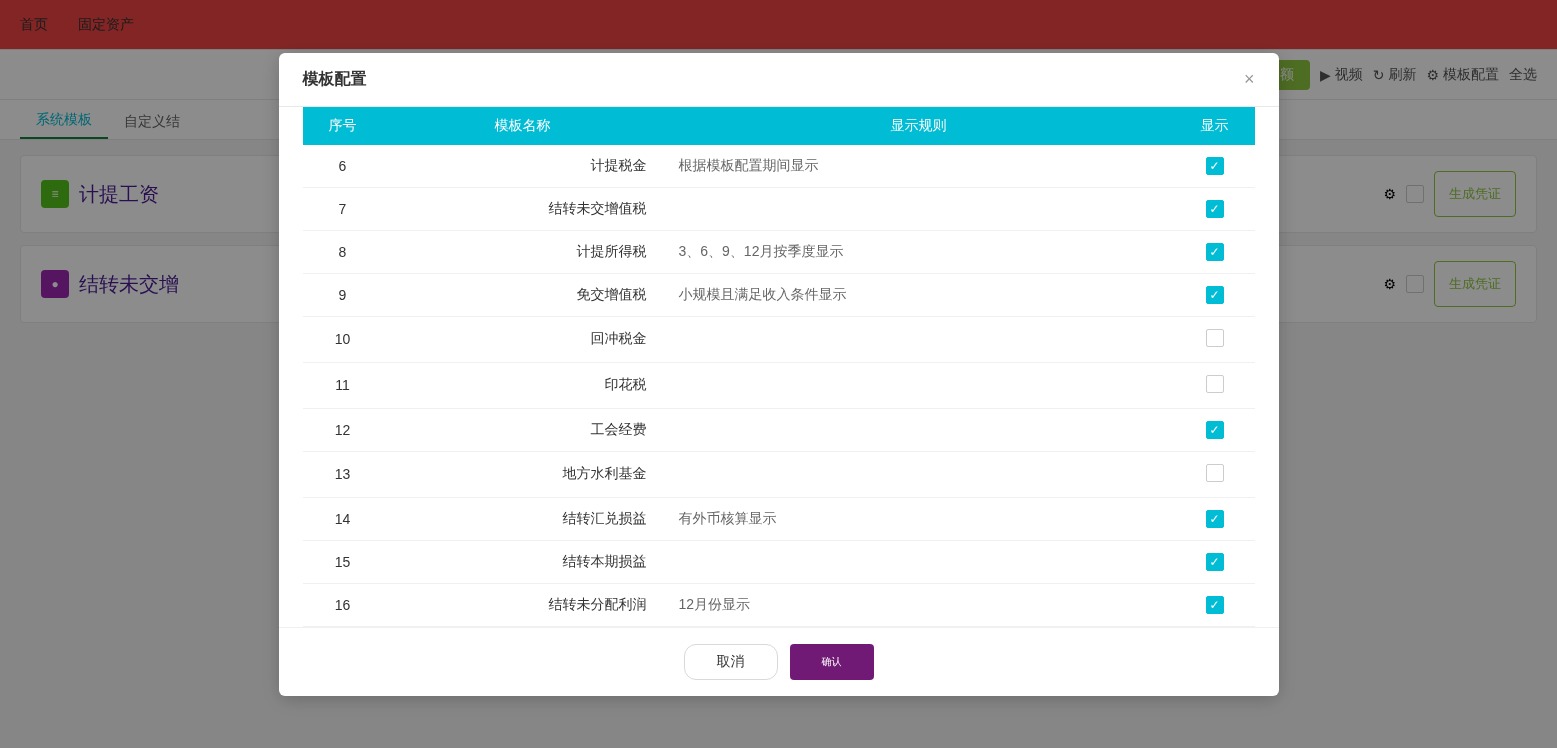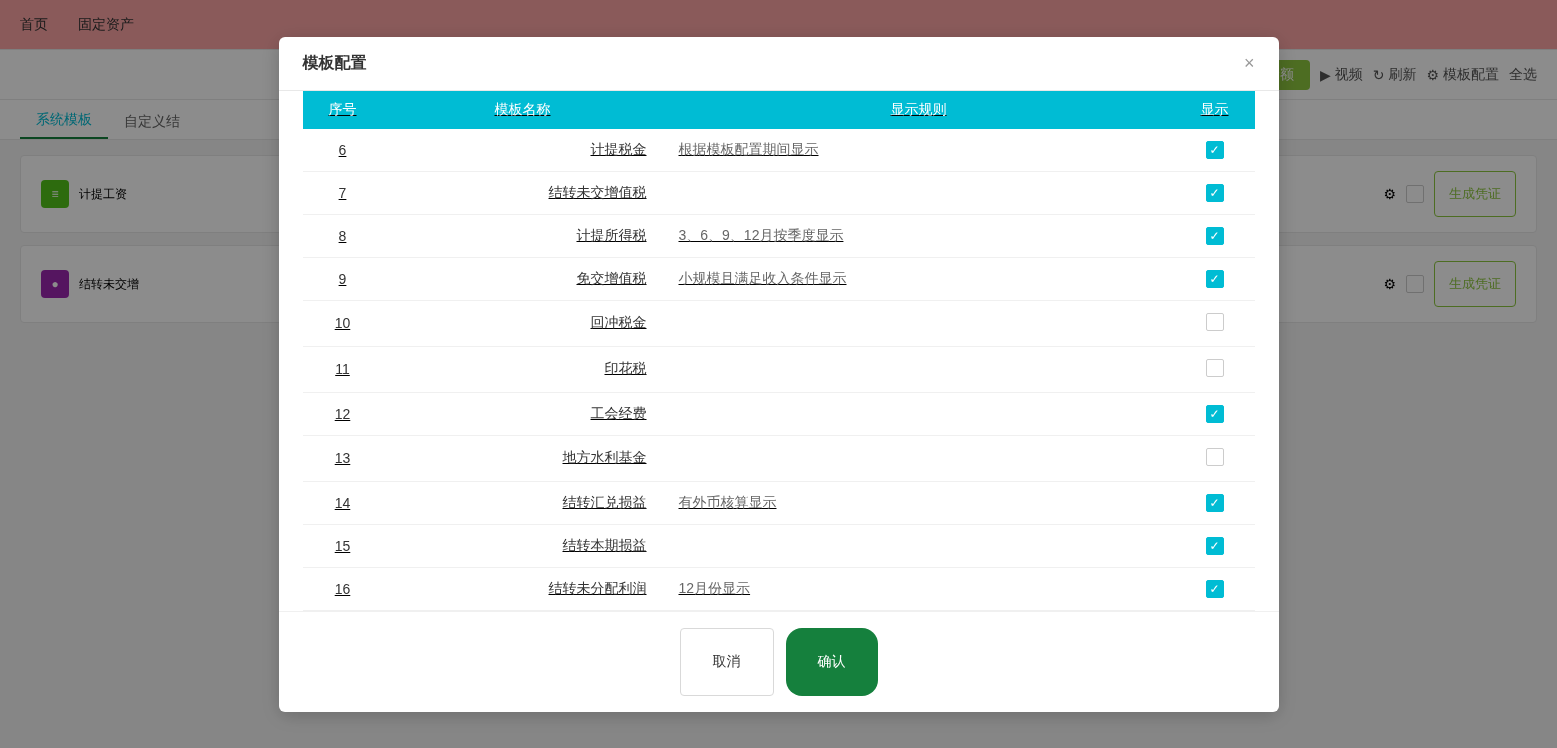--- a/index.html
+++ b/index.html
@@ -17,21 +17,21 @@
     .bg-page {
       width: 100%;
       height: 100%;
       background: #f5f5f5;
       position: absolute;
       top: 0; left: 0;
     }
 
     
     .top-nav {
-      background: #fca5a5;
+      background: #ef4444;
       height: 50px;
       display: flex;
       align-items: center;
       padding: 0 20px;
       gap: 30px;
       border-bottom: 1px solid #e8e8e8;
     }
     .nav-item {
       color: #333;
       font-size: 14px;
@@ -113,21 +113,21 @@
       height: 28px;
       border-radius: 4px;
       display: flex;
       align-items: center;
       justify-content: center;
       color: #fff;
       font-size: 12px;
     }
     .card-icon.green { background: #52c41a; }
     .card-icon.purple { background: #9c27b0; }
-    .card-title { font-size: 12px; color: #000000; }
+    .card-title { font-size: 20px; color: #4c1d95; }
     .card-amount { font-size: 28px; font-weight: bold; color: #333; }
     .card-right {
       display: flex;
       align-items: center;
       gap: 10px;
     }
     .btn-generate {
       border: 1px solid #8dc63f;
       color: #8dc63f;
       background: #fff;
@@ -181,21 +181,20 @@
     .modal-body {
       flex: 1;
       overflow: hidden;
       padding: 0 24px;
     }
 
     
     .config-table {
       width: 100%;
       border-collapse: collapse;
-      text-decoration: underline;
     }
     .config-table thead tr {
       background: #00bcd4;
       color: #fff;
     }
     .config-table thead th {
       padding: 10px 16px;
       text-align: center;
       font-size: 14px;
       font-weight: normal;
@@ -280,35 +279,35 @@
 
     
     .modal-footer {
       padding: 16px 24px;
       display: flex;
       justify-content: center;
       gap: 12px;
       border-top: 1px solid #f0f0f0;
     }
     .btn-cancel {
-      padding: 24px 32px;
+      padding: 8px 32px;
       border: 1px solid #d9d9d9;
       background: #fff;
-      border-radius: 4px;
+      border-radius: 12px;
       cursor: pointer;
       font-size: 14px;
       color: #333;
     }
     .btn-confirm {
       padding: 8px 32px;
       border: none;
-      background: #15803d;
-      border-radius: 16px;
-      cursor: pointer;
-      font-size: 14px;
+      background: #701a75;
+      border-radius: 4px;
+      cursor: pointer;
+      font-size: 10px;
       color: #fff;
     }
   </style>
 </head>
 <body>
 
 <div class="bg-page">
 
   <div class="top-nav">
     <span class="nav-item">首页</span>

